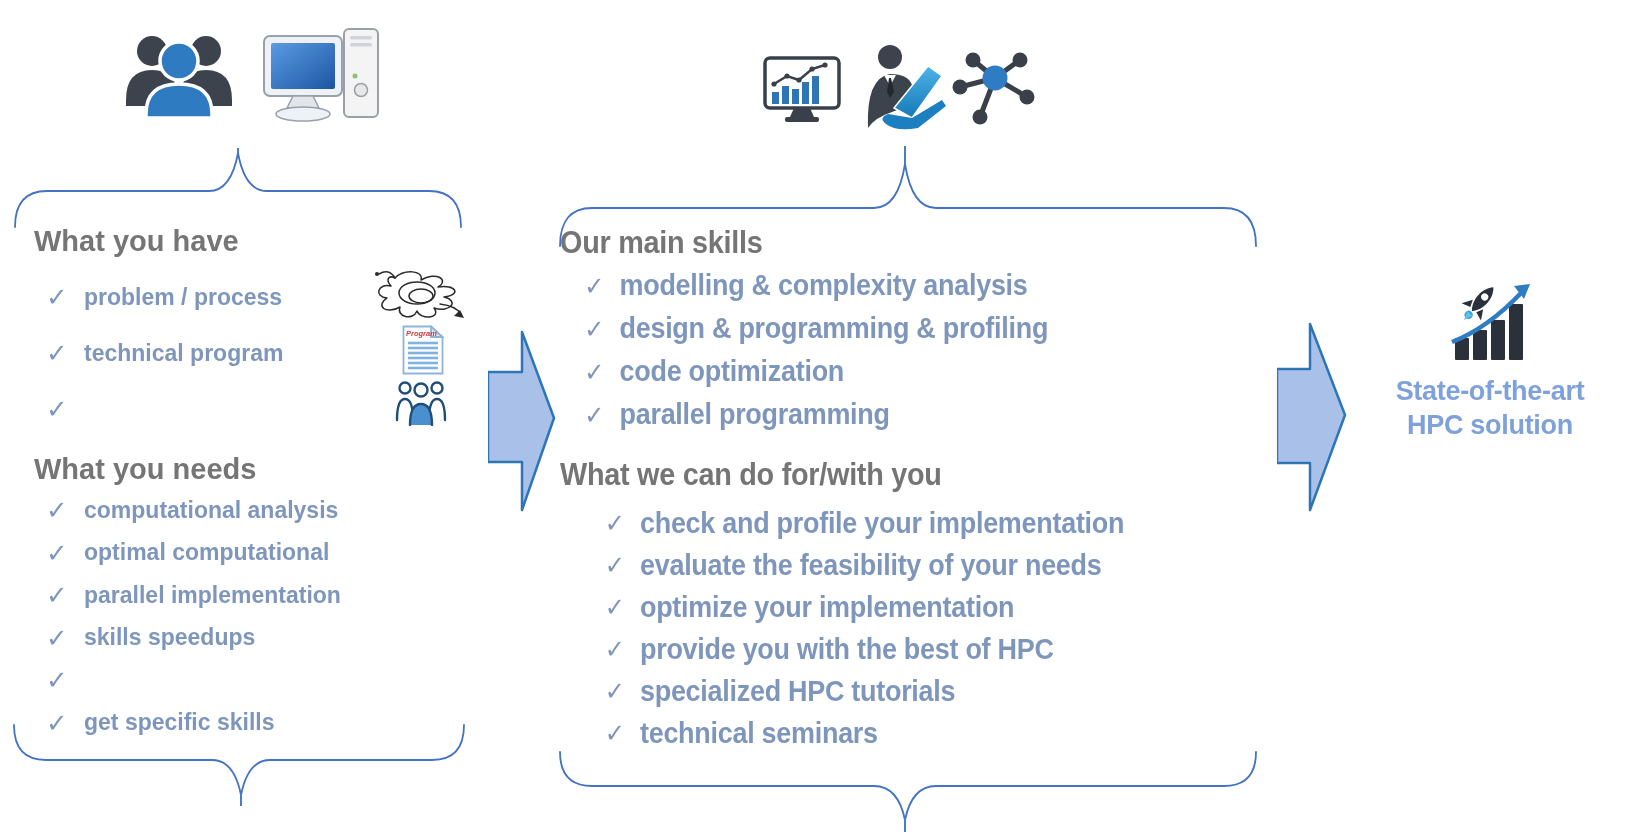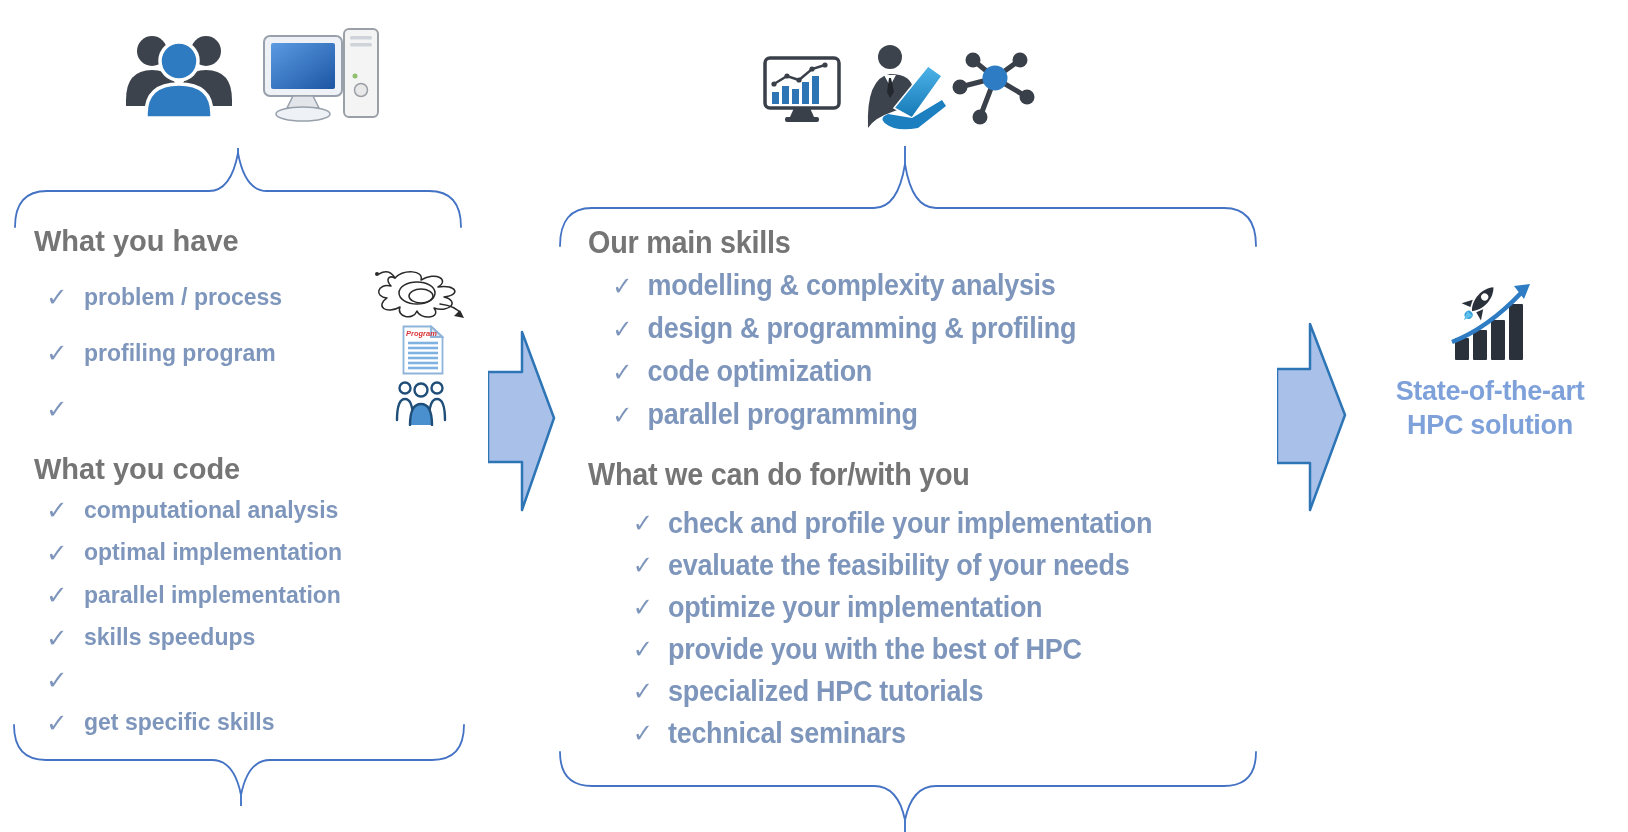--- a/index.html
+++ b/index.html
@@ -24,21 +24,21 @@
   .h-have{margin-bottom:8px;}
   .h-want{margin-top:12px;margin-bottom:0;}
   .have-row{height:56px;}
   .want-row{height:42.5px;}
   .art{position:absolute;}
   .art-scribble{left:338px;top:-2px;}
   .art-doc{left:368px;top:0px;}
   .art-staff{left:361px;top:-5px;}
 
   
-  .mid-panel{left:588px;top:222px;width:720px;}
+  .mid-panel{left:560px;top:222px;width:720px;}
   .mid-scale{transform:scaleX(.93);transform-origin:0 0;width:760px;}
   .mid-panel .h-title{font-size:31px;line-height:42px;letter-spacing:-0.3px;}
   .mid-h2{margin-top:18px;margin-bottom:6px;}
   .skill-row{height:43px;padding-left:14px;}
   .service-row{height:42px;padding-left:36px;}
   .mid-panel .item{font-size:29px;letter-spacing:-0.3px;}
 
   
   .solution-title{position:absolute;left:1345px;top:374px;width:290px;text-align:center;
     font-size:27px;line-height:34px;font-weight:700;color:#7FA1DA;letter-spacing:-0.3px;}
@@ -172,21 +172,21 @@
           <ellipse cx="45" cy="26" rx="18" ry="11"></ellipse>
           <ellipse cx="49" cy="29" rx="12" ry="7"></ellipse>
           <path d="M68 37 Q84 39 89 47"></path>
         </g>
         <path d="M92 51 L82 49 L88 43 Z" fill="#2a2a2a"></path>
       </svg>
     </div>
 
     <div class="row have-row">
       <span class="check">✓</span>
-      <span class="item">profiling program</span>
+      <span class="item">technical program</span>
       <svg class="art art-doc" width="42" height="50" viewBox="0 0 42 50">
         <path d="M1.5 1.5 L29 1.5 L40.5 12 L40.5 48.5 L1.5 48.5 Z" fill="#ffffff" stroke="#8fb4d9" stroke-width="1.8"></path>
         <path d="M29 1.5 L29 12 L40.5 12 Z" fill="#d7e7f6" stroke="#8fb4d9" stroke-width="1.8"></path>
         <text x="4" y="10.5" font-size="7.5" font-weight="bold" font-style="italic" fill="#d93636">Program</text>
         <g stroke="#7fb2e0" stroke-width="2.6">
           <line x1="6" y1="18" x2="36" y2="18"></line>
             <line x1="6" y1="23" x2="36" y2="23"></line>
           <line x1="6" y1="28" x2="36" y2="28"></line>
             <line x1="6" y1="33" x2="36" y2="33"></line>
           <line x1="6" y1="38" x2="36" y2="38"></line>
@@ -202,29 +202,29 @@
           <circle cx="10" cy="12" r="5.5"></circle>
           <path d="M2 44 Q2 23 10 23 Q18 23 18 44"></path>
           <circle cx="42" cy="12" r="5.5"></circle>
           <path d="M34 44 Q34 23 42 23 Q50 23 50 44"></path>
           <circle cx="26" cy="14" r="6.5" fill="#ffffff"></circle>
           <path d="M15 49 Q15 28 26 28 Q37 28 37 49" fill="#4a90ce"></path>
         </g>
       </svg>
     </div>
 
-    <div class="h-title h-want">What you code</div>
+    <div class="h-title h-want">What you needs</div>
 
     <div class="row want-row">
       <span class="check">✓</span>
       <span class="item">computational analysis</span>
     </div>
     <div class="row want-row">
       <span class="check">✓</span>
-      <span class="item">optimal implementation</span>
+      <span class="item">optimal computational</span>
     </div>
     <div class="row want-row">
       <span class="check">✓</span>
       <span class="item">parallel implementation</span>
     </div>
     <div class="row want-row">
       <span class="check">✓</span>
       <span class="item">skills speedups</span>
     </div>
     <div class="row want-row">

